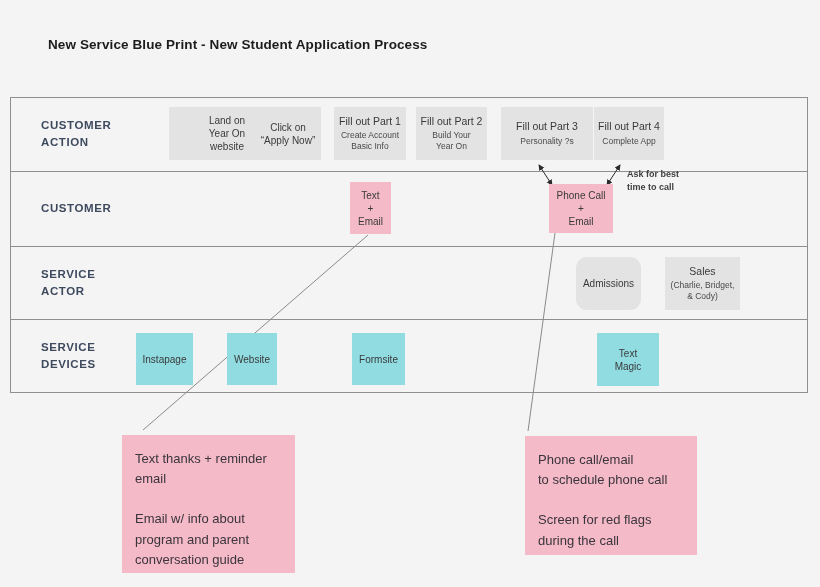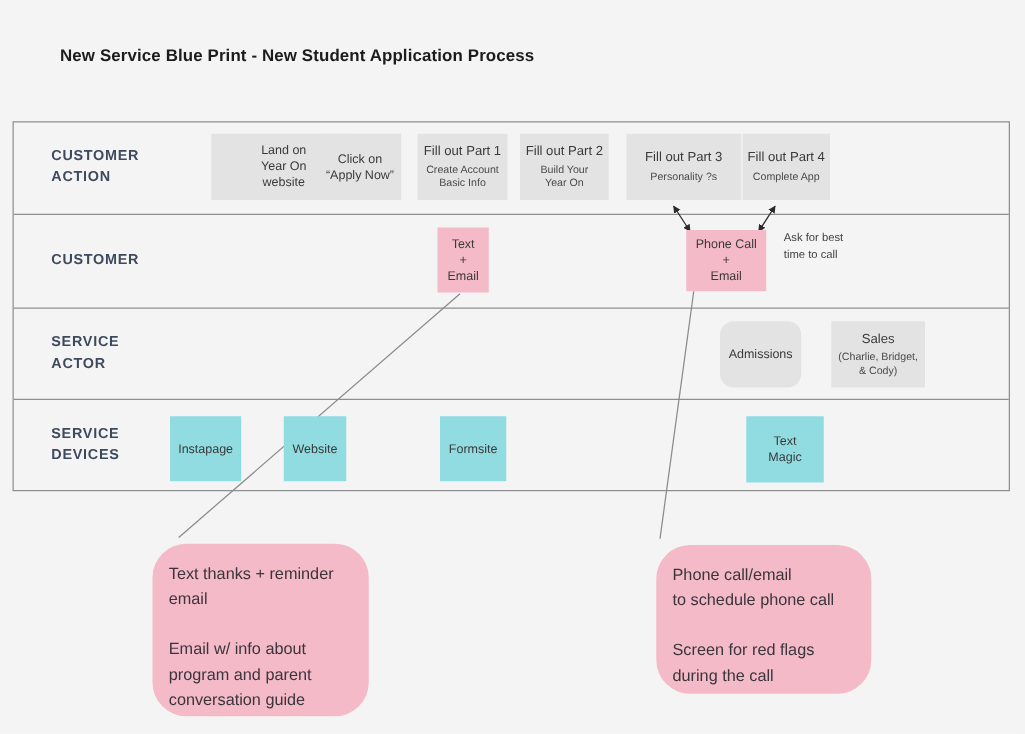--- a/index.html
+++ b/index.html
@@ -80,21 +80,20 @@
 
   .annotation {
     position: absolute;
     background: #f4bac8;
     color: #3a343c;
     font-size: 13px;
     line-height: 1.55;
     padding: 14px 12px 10px 13px;
     box-sizing: border-box;
     white-space: pre-line;
-    border-radius: 27px;
   }
 
   .overlay {
     position: absolute;
     left: 0; top: 0;
     width: 820px; height: 587px;
     pointer-events: none;
   }
 </style>
 </head>
@@ -168,21 +167,21 @@
   <div class="node pink" style="left:350px; top:182px; width:41px; height:52px;">
     <div class="t1">Text
 +
 Email</div>
   </div>
   <div class="node pink" style="left:549px; top:184px; width:64px; height:49px;">
     <div class="t1">Phone Call
 +
 Email</div>
   </div>
-  <div class="side-note" style="left:627px; top:184px; width:80px;">Ask for best
+  <div class="side-note" style="left:627px; top:168px; width:80px;font-weight:bold;">Ask for best
 time to call</div>
 
   <div class="node gray" style="left:576px; top:257px; width:65px; height:53px;border-radius:11px;">
     <div class="t1">Admissions</div>
   </div>
   <div class="node gray" style="left:665px; top:257px; width:75px; height:53px;">
     <div class="t1 bigger">Sales</div>
     <div class="t2">(Charlie, Bridget,
 &amp; Cody)</div>
   </div>

